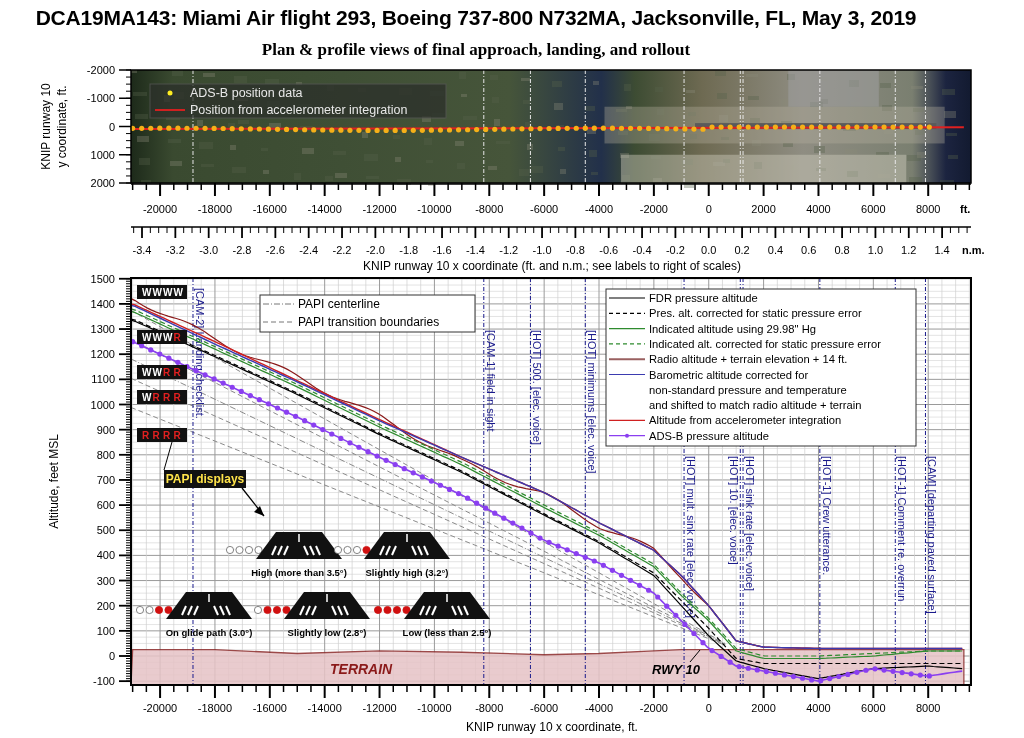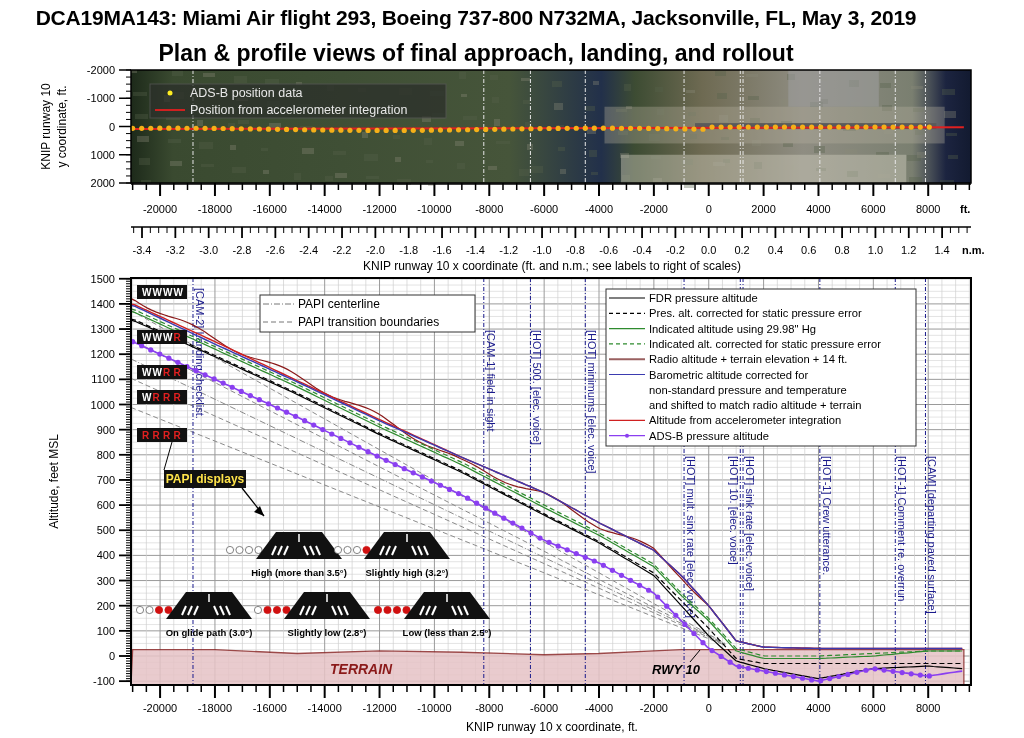--- a/index.html
+++ b/index.html
@@ -1,19 +1,19 @@
 <!DOCTYPE html>
 <html><head>
 <meta charset="utf-8">
 <style>
   html,body{margin:0;padding:0;background:#fff;}
   body{width:1024px;height:738px;position:relative;overflow:hidden;font-family:"Liberation Sans",sans-serif;color:#000;}
   .title{position:absolute;left:0;width:952px;text-align:center;font-weight:bold;}
   #t1{top:6px;font-size:21px;letter-spacing:-0.2px;}
-  #t2{top:40px;font-size:23px;}
+  #t2{top:40px;font-size:17px;font-family:Liberation Serif, serif;}
   svg{position:absolute;left:0;top:0;}
   .lbl{font-family:"Liberation Sans",sans-serif;}
 </style>
 </head>
 <body>
 
 <div class="title" id="t1">DCA19MA143: Miami Air flight 293, Boeing 737-800 N732MA, Jacksonville, FL, May 3, 2019</div>
 <div class="title" id="t2">Plan &amp; profile views of final approach, landing, and rollout</div>
 
 <svg id="chart" width="1024" height="738" viewBox="0 0 1024 738">

